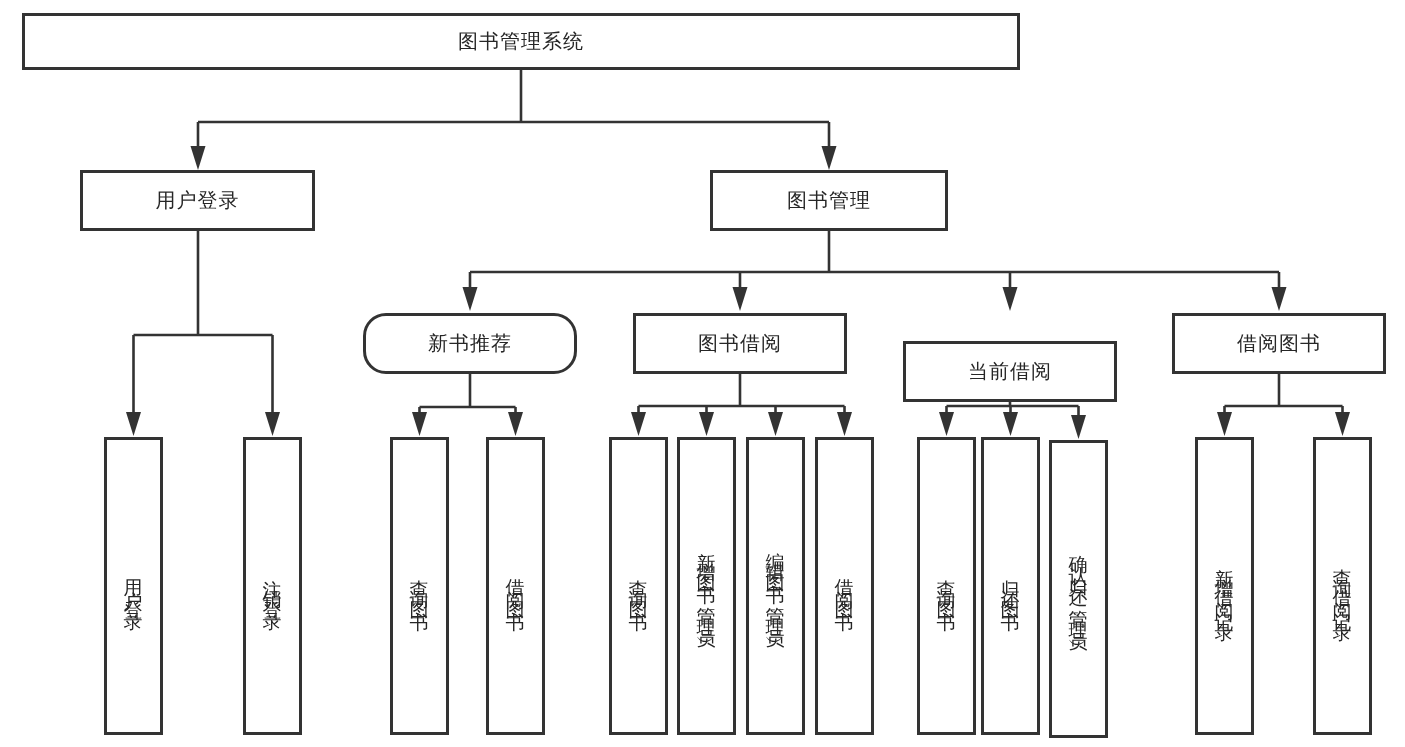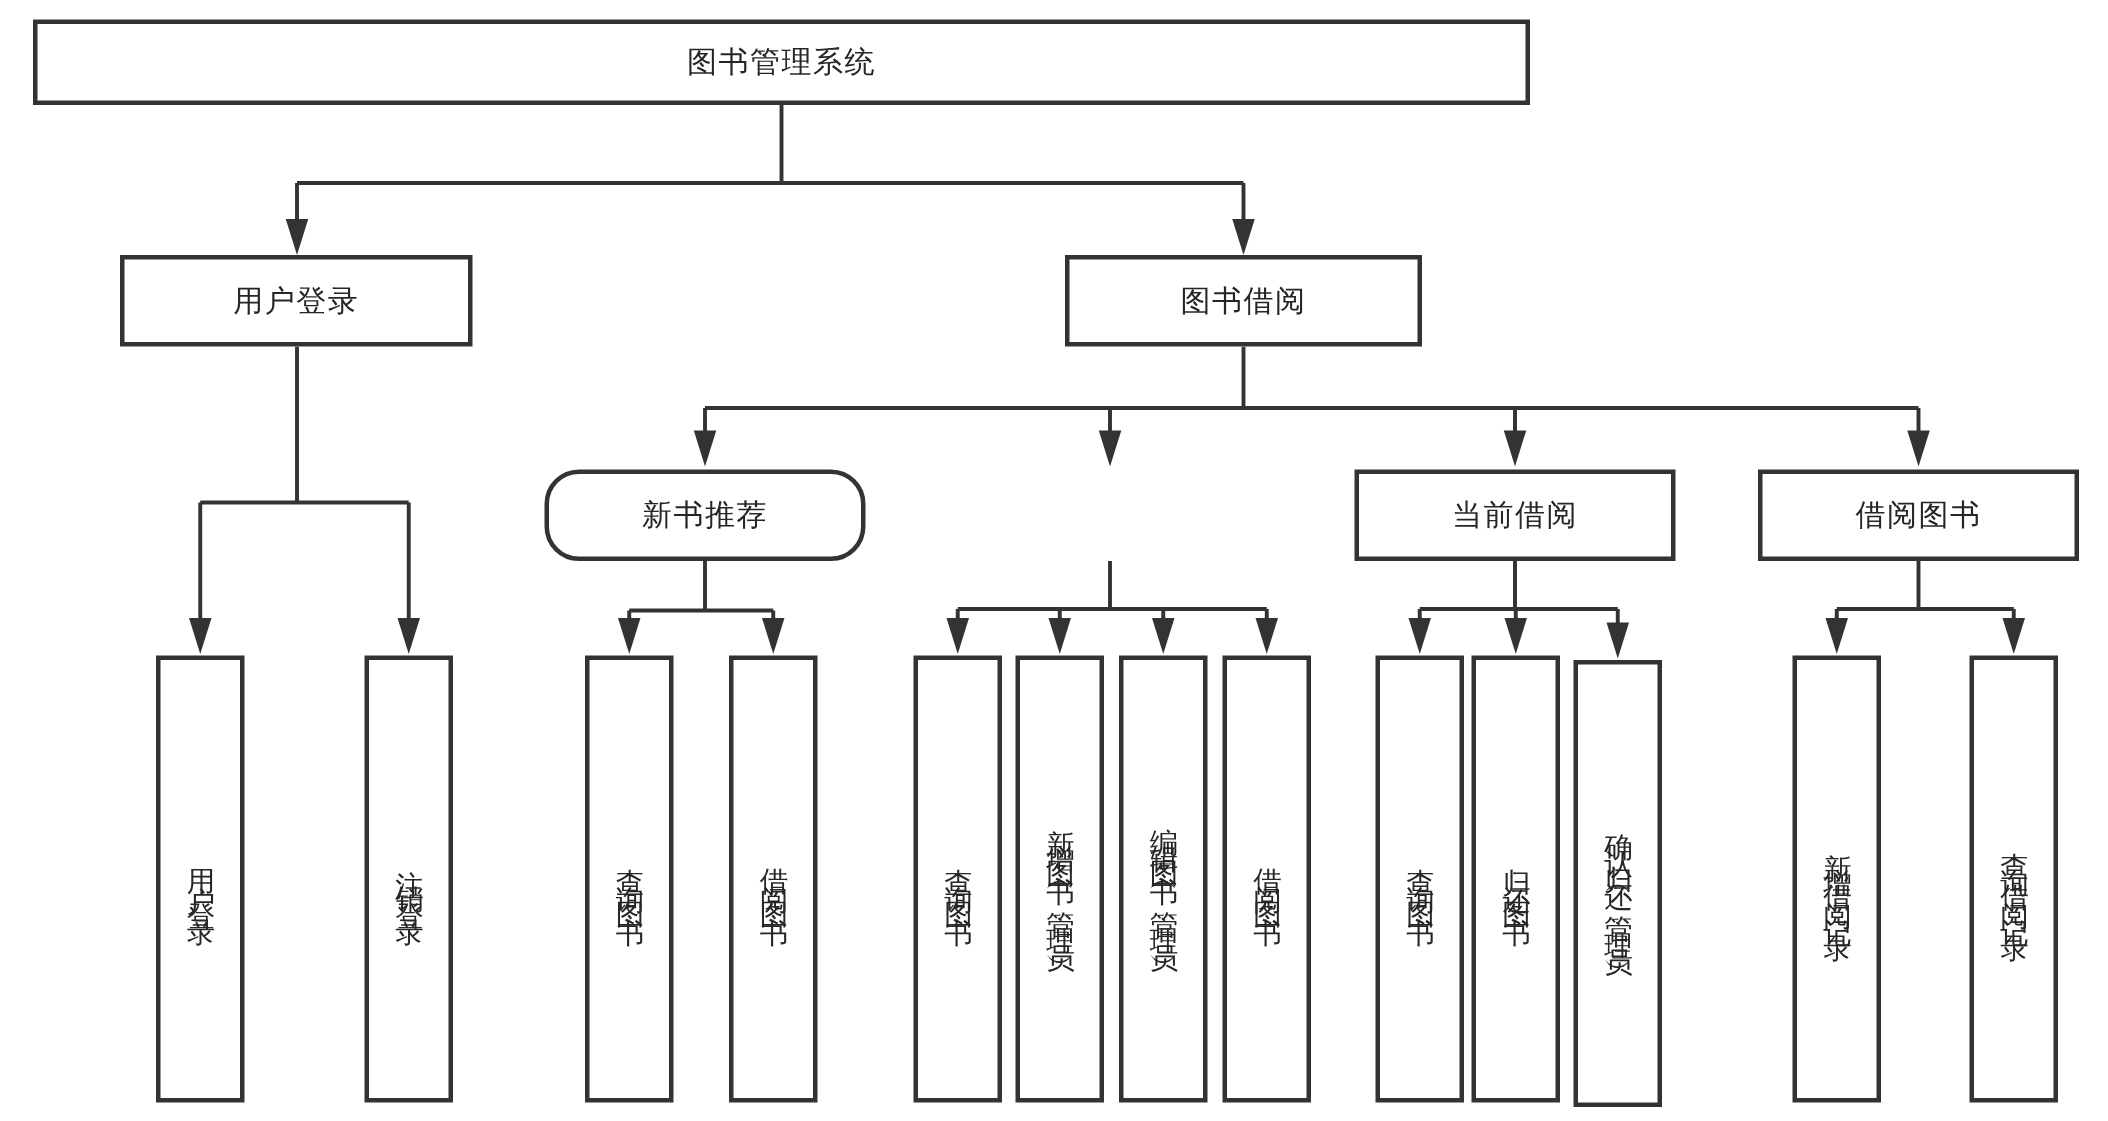--- a/index.html
+++ b/index.html
@@ -99,24 +99,25 @@
     <path class="arrow" d="M1078.5 439 L1071 415 L1086 415 Z"></path>
 
     <path class="wire" d="M1279 374 V406 M1224.5 406 H1342.5 M1224.5 406 V416 M1342.5 406 V416"></path>
     <path class="arrow" d="M1224.5 436 L1217 412 L1232 412 Z"></path>
     <path class="arrow" d="M1342.5 436 L1335 412 L1350 412 Z"></path>
   </svg>
 
   <div class="node root">图书管理系统</div>
 
   <div class="node lvl2-left">用户登录</div>
-  <div class="node lvl2-right">图书借阅</div>
+  <div class="node lvl2-right">图书管理</div>
 
   <div class="node lvl3" style="left:363px;border-radius:23px;">新书推荐</div>
-  <div class="node lvl3" style="left:903px;">当前借阅</div>
+  <div class="node lvl3" style="left:633px;">图书借阅</div>
+  <div class="node lvl3" style="left:903px;margin-top:28px;">当前借阅</div>
   <div class="node lvl3" style="left:1172px;">借阅图书</div>
 
   <div class="leaf" style="left:104px;">
     <span class="vtext">用户登录</span>
   </div>
   <div class="leaf" style="left:243px;">
     <span class="vtext">注销登录</span>
   </div>
 
   <div class="leaf" style="left:390px;">

